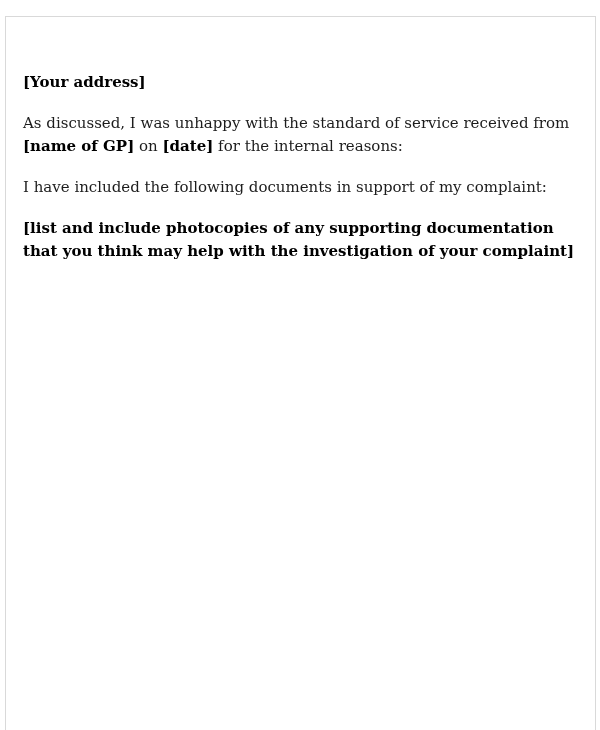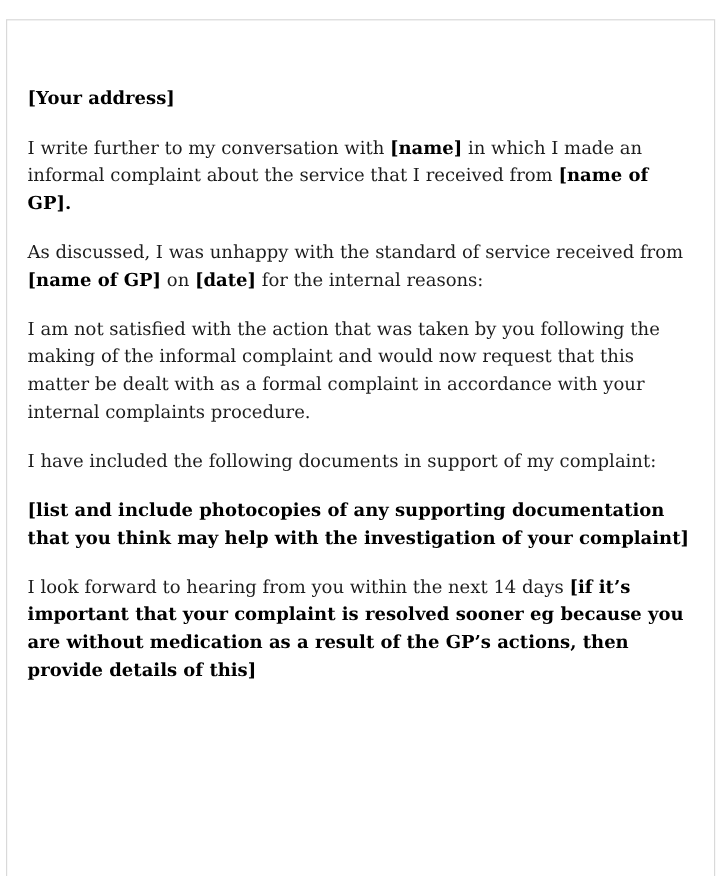--- a/index.html
+++ b/index.html
@@ -41,20 +41,17 @@
   .seg-regular {
     font-weight: normal;
   }
 </style>
 </head>
 <body>
 
 <div class="page">
   <div class="letter-body">
       <p><span class="seg-bold">[Your address]</span></p>
-      <p><span class="seg-regular">I write further to my conversation with </span><span class="seg-bold">[name]</span><span class="seg-regular"> in which I made an informal complaint about the service that I received from </span><span class="seg-bold">[name of GP].</span></p>
       <p><span class="seg-regular">As discussed, I was unhappy with the standard of service received from </span><span class="seg-bold">[name of GP]</span><span class="seg-regular"> on </span><span class="seg-bold">[date]</span><span class="seg-regular"> for the internal reasons:</span></p>
-      <p><span class="seg-regular">I am not satisfied with the action that was taken by you following the making of the informal complaint and would now request that this matter be dealt with as a formal complaint in accordance with your internal complaints procedure.</span></p>
       <p><span class="seg-regular">I have included the following documents in support of my complaint:</span></p>
       <p><span class="seg-bold">[list and include photocopies of any supporting documentation that you think may help with the investigation of your complaint]</span></p>
-      <p><span class="seg-regular">I look forward to hearing from you within the next 14 days </span><span class="seg-bold">[if it’s important that your complaint is resolved sooner eg because you are without medication as a result of the GP’s actions, then provide details of this]</span></p>
     </div>
 </div>
 
 </body></html>

